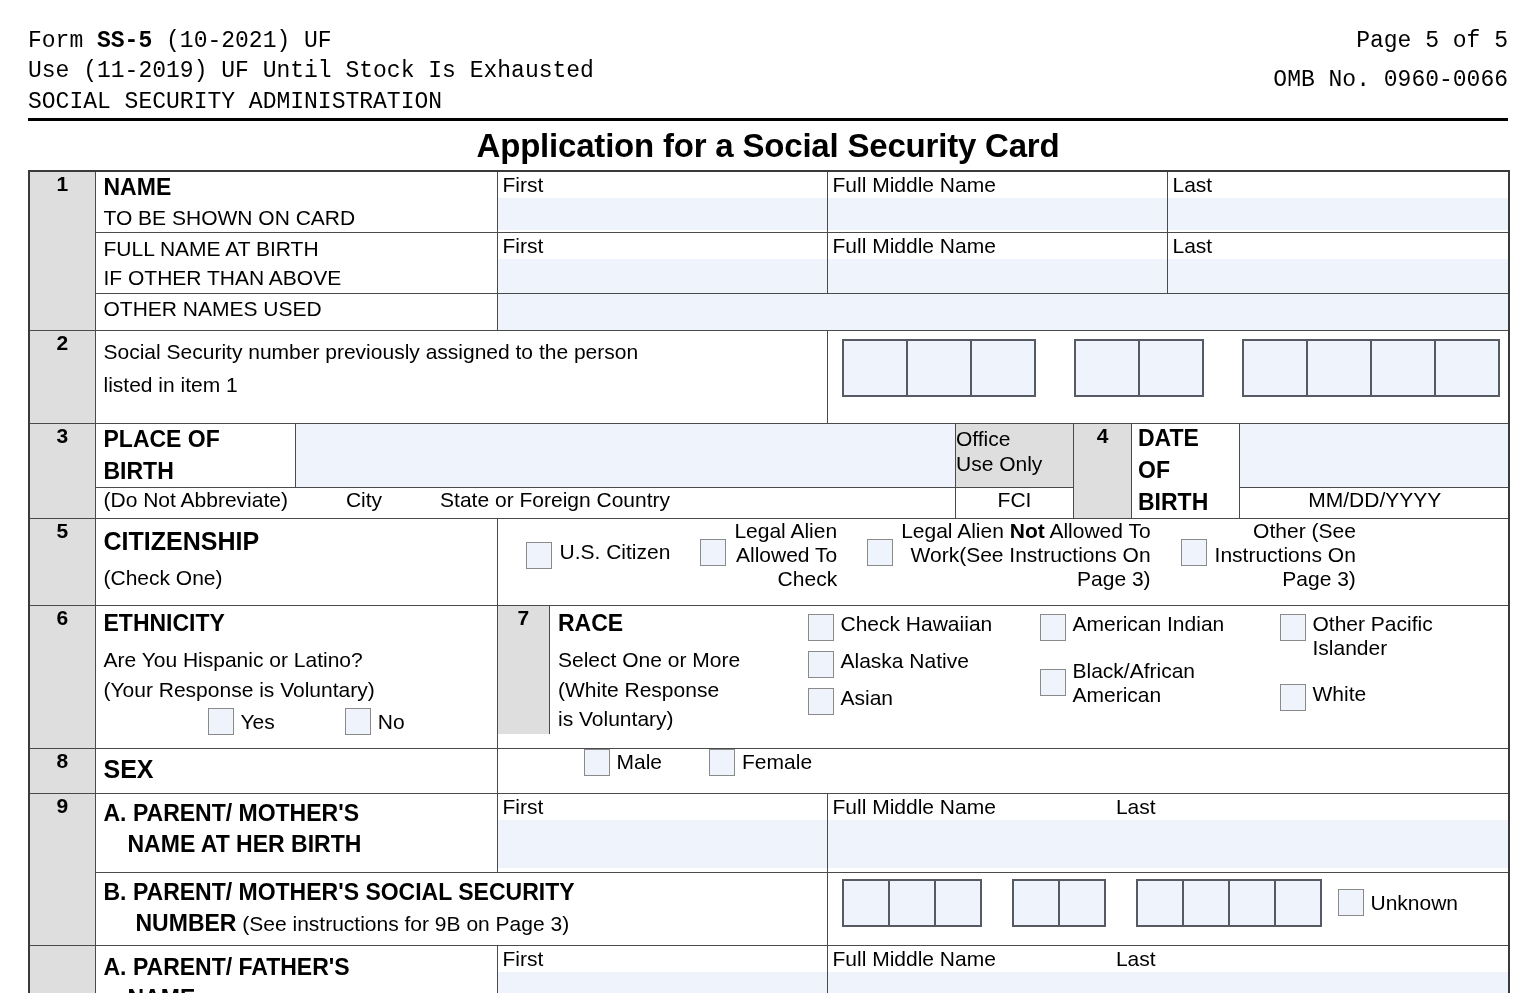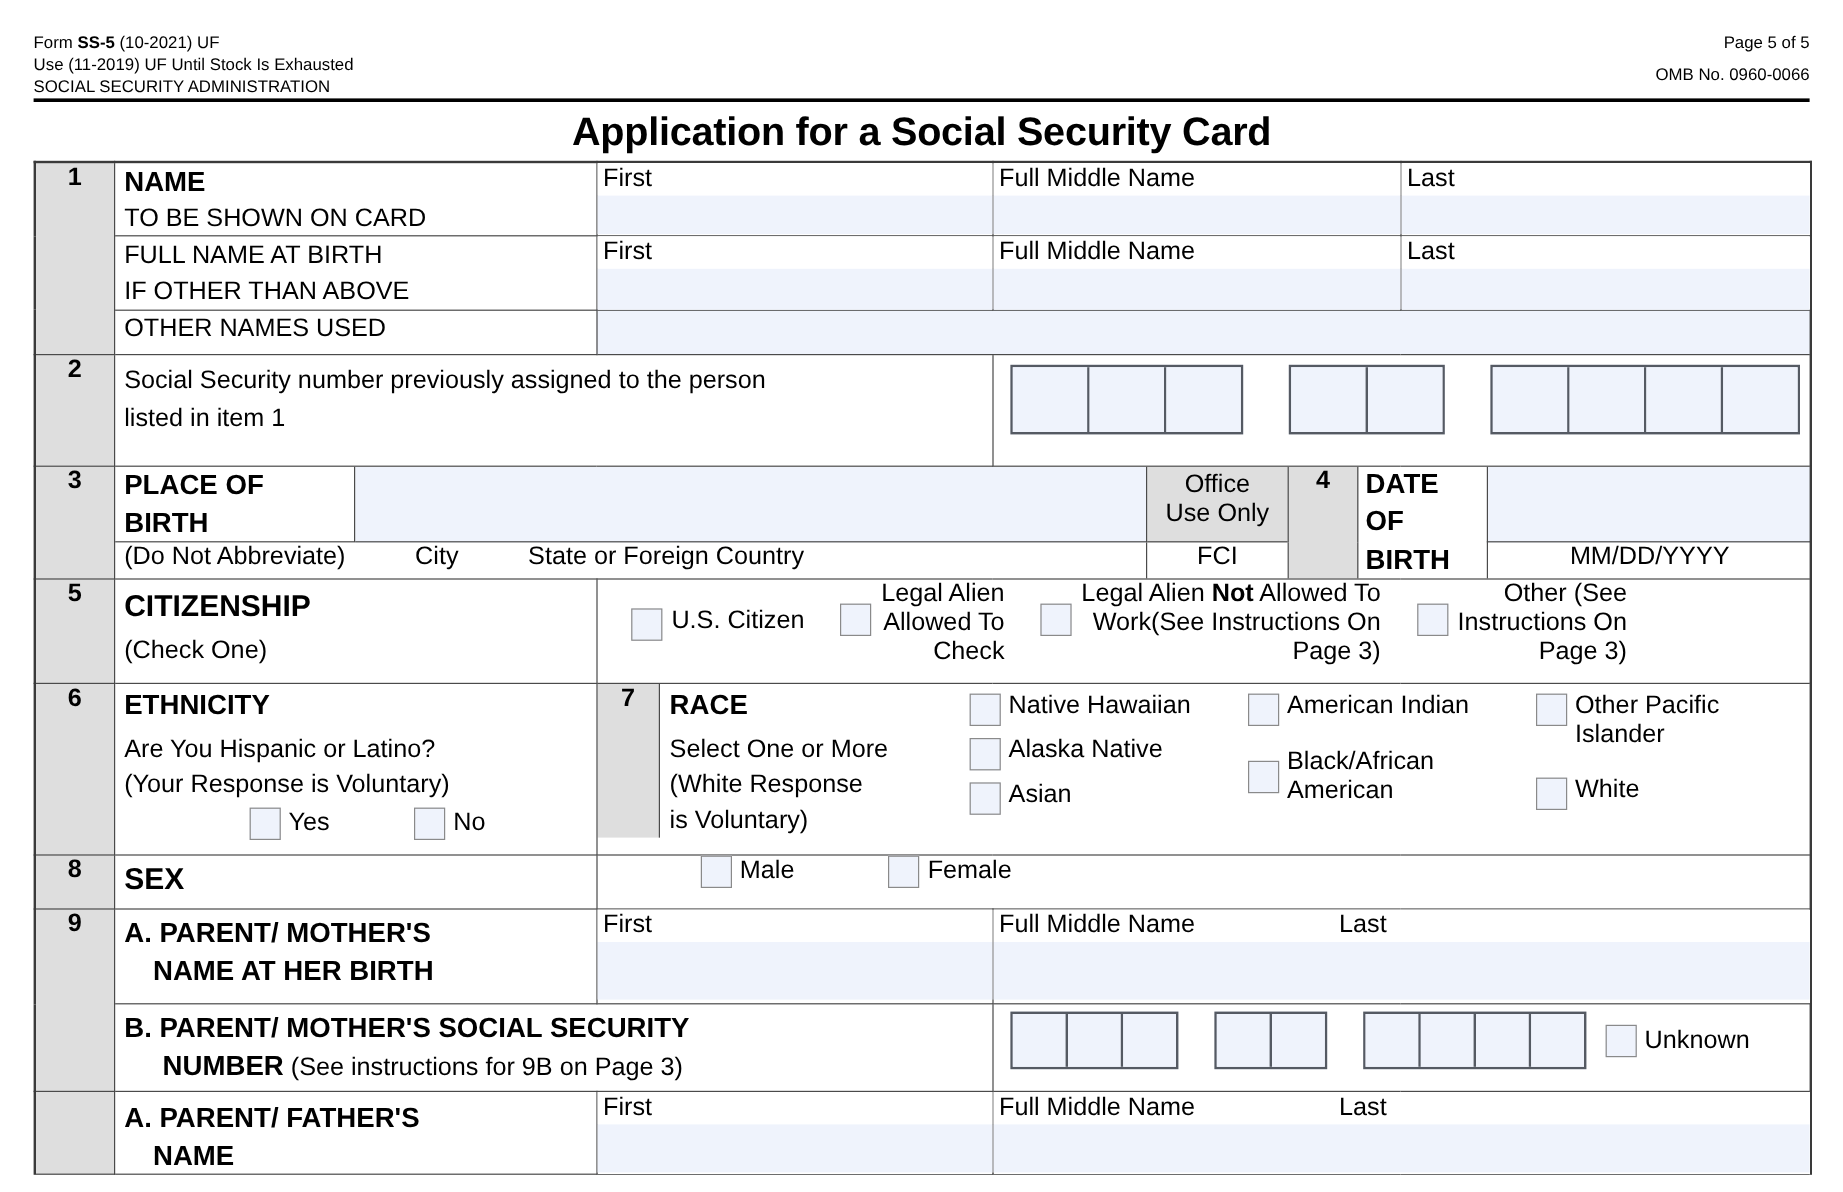--- a/index.html
+++ b/index.html
@@ -27,21 +27,22 @@
   .masthead {
     display: flex;
     justify-content: space-between;
     align-items: flex-start;
     padding-top: 26px;
     border-bottom: 3px solid #000;
     padding-bottom: 1px;
   }
   .masthead-left, .masthead-right {
     line-height: 1.32;
-    font-size: 14px;
+    font-size: 23px;
+    font-family: Liberation Mono, monospace;
   }
   .masthead-right { text-align: right; }
   .masthead-right .mr1 { margin-bottom: 9px; text-align: right; }
   .bold { font-weight: bold; }
 
   .form-title {
     text-align: center;
     font-size: 33px;
     font-weight: bold;
     letter-spacing: -0.2px;
@@ -162,21 +163,21 @@
   .race-col .cb-item .cb { margin-top: 2px; }
   .race-col.c2 { padding-top: 0px; }
   .race-col.c2 .cb-item:nth-child(2) { margin-top: 10px; }
   .race-col.c3 .cb-item:nth-child(2) { margin-top: 14px; }
 
   
   .sex-row {
     display: flex;
     align-items: center;
     height: 100%;
-    gap: 78px;
+    gap: 47px;
     padding-left: 86px;
   }
 
   .sub-table { width: 100%; border-collapse: collapse; }
   .sub-table td { border: none; }
 </style>
 </head>
 <body>
 
 <div class="page">
@@ -290,21 +291,21 @@
             <col style="width:108px">
             <col style="width:270px">
           </colgroup>
           <tbody>
                 <tr>
             <td style="border:none;border-right:1px solid #4a4a4a;height:56px">
               <div class="lbl b" style="font-size:23px;padding-top:2px">PLACE OF</div>
               <div class="lbl b" style="font-size:23px">BIRTH</div>
             </td>
             <td class="field" style="border:none"></td>
-            <td style="border:none;border-left:1px solid #4a4a4a;border-right:1px solid #4a4a4a;background:#dedede;text-align:center">
+            <td style="border:none;border-left:1px solid #4a4a4a;border-right:1px solid #4a4a4a;background:#dedede;text-align:left">
               <div style="padding-top:3px">Office</div>
               <div>Use Only</div>
             </td>
             <td class="numcell" rowspan="2" style="border:none;border-left:1px solid #4a4a4a;border-right:1px solid #4a4a4a">4</td>
             <td rowspan="2" style="border:none;border-right:1px solid #4a4a4a">
               <div class="lbl b" style="font-size:23px;padding-top:1px;padding-left:6px">DATE</div>
               <div class="lbl b" style="font-size:23px;padding-left:6px">OF</div>
               <div class="lbl b" style="font-size:23px;padding-left:6px">BIRTH</div>
             </td>
             <td class="field" style="border:none"></td>
@@ -396,21 +397,21 @@
               <div class="lbl b" style="font-size:23px;padding-top:4px">RACE</div>
               <div class="lbl" style="padding-top:10px">Select One or More</div>
               <div class="lbl">(White Response</div>
               <div class="lbl">is Voluntary)</div>
             </td>
             <td style="border:none">
               <div class="race-cols">
                 <div class="race-col c1" style="width:224px">
                   <label class="cb-item">
                     <span class="cb"></span>
-                    <span class="cb-label">Native Hawaiian</span>
+                    <span class="cb-label">Check Hawaiian</span>
                   </label>
                   <label class="cb-item">
                     <span class="cb"></span>
                     <span class="cb-label">Alaska Native</span>
                   </label>
                   <label class="cb-item">
                     <span class="cb"></span>
                     <span class="cb-label">Asian</span>
                   </label>
                 </div>

